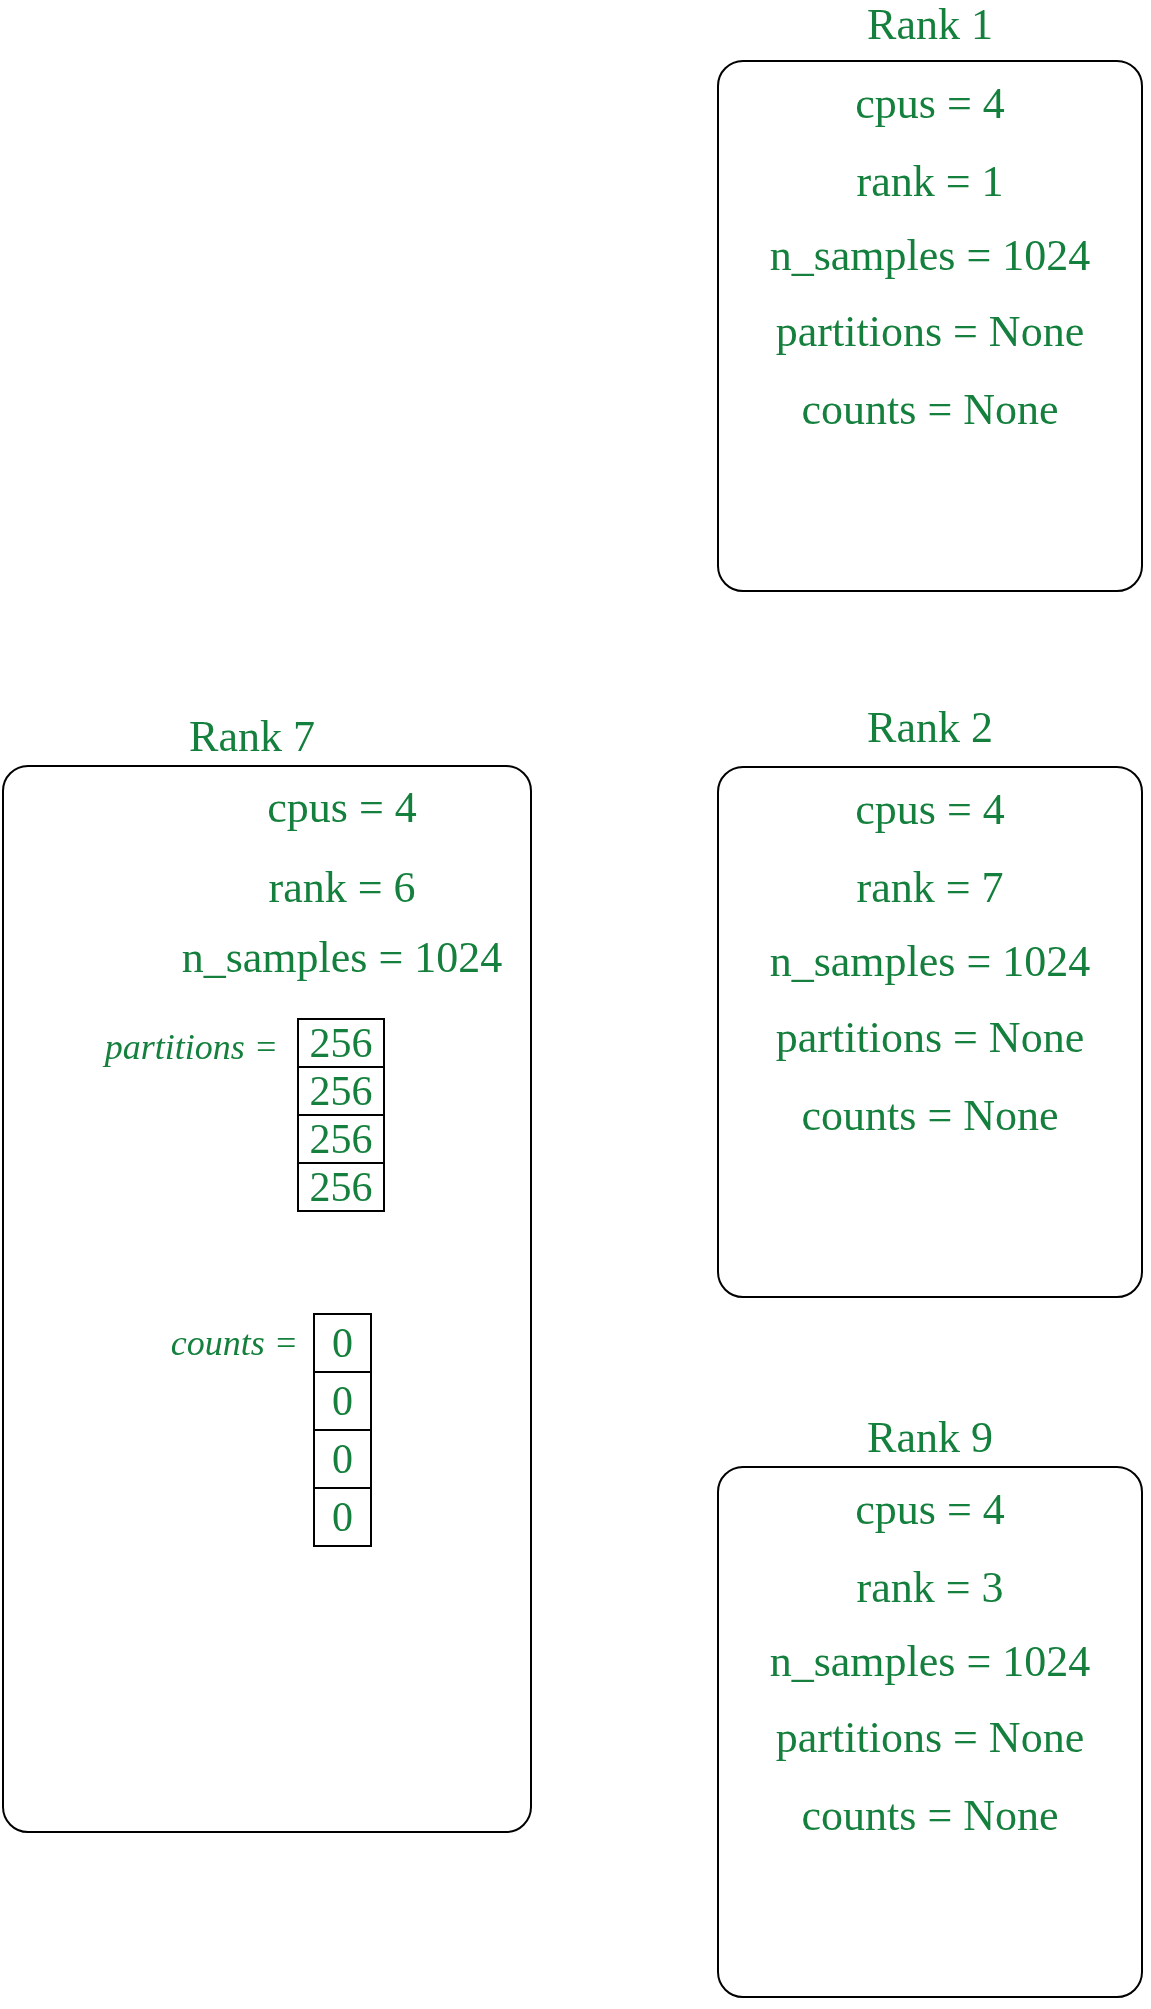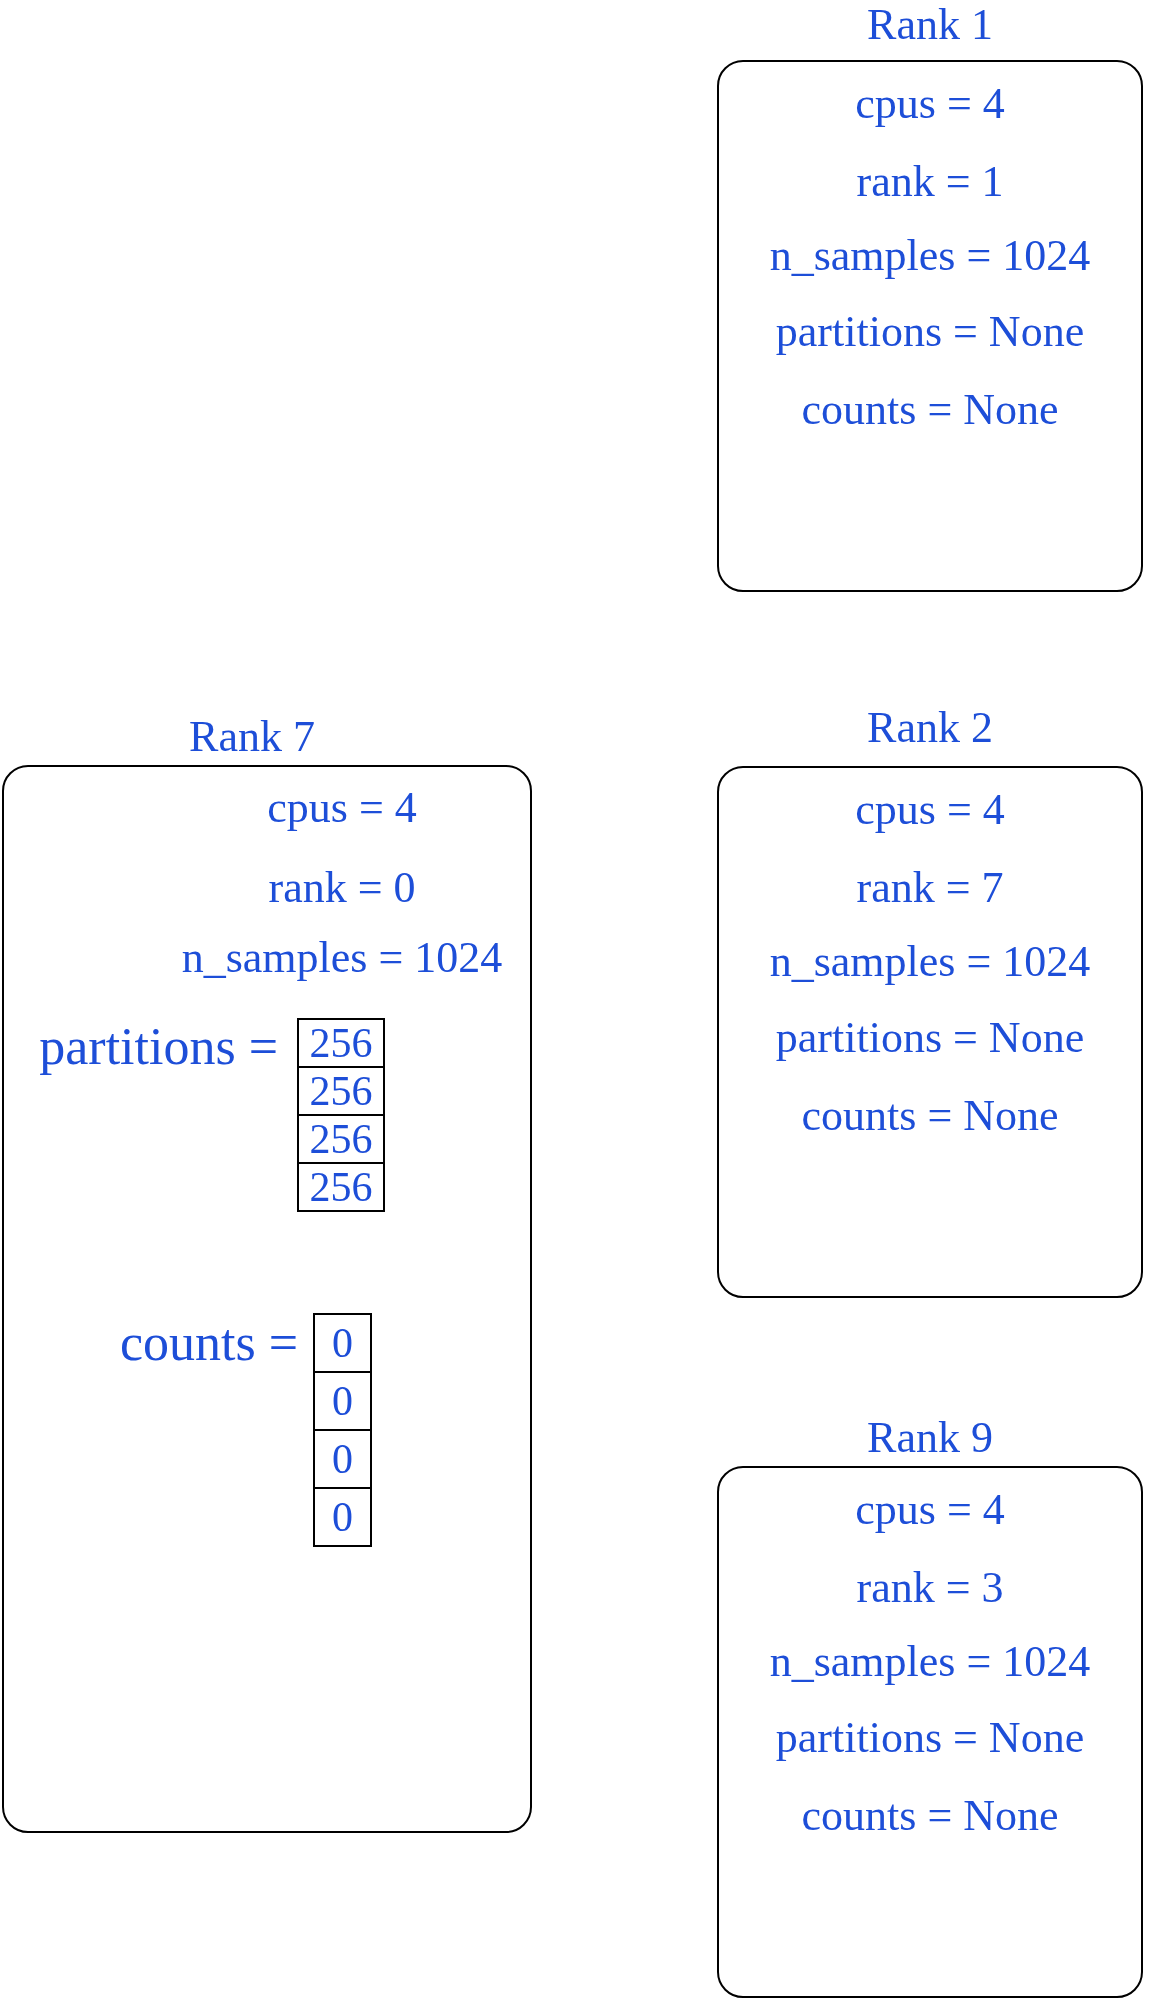--- a/index.html
+++ b/index.html
@@ -6,44 +6,45 @@
     margin: 0;
     padding: 0;
     background: #ffffff;
   }
   .canvas {
     position: relative;
     width: 1151px;
     height: 2009px;
     background: #ffffff;
     font-family: "Liberation Serif", "DejaVu Serif", serif;
-    color: #1d4ed8;
+    color: #15803d;
     overflow: hidden;
   }
   .panel {
     position: absolute;
     box-sizing: border-box;
     border: 2.5px solid #000000;
     border-radius: 26px;
     background: #ffffff;
   }
   .title, .line {
     position: absolute;
     transform: translateX(-50%);
     white-space: nowrap;
     font-size: 44px;
     line-height: 44px;
     text-align: center;
   }
   .rlabel {
     position: absolute;
     white-space: nowrap;
-    font-size: 52px;
+    font-size: 36px;
     line-height: 44px;
     text-align: center;
+    font-style: italic;
   }
   .cellcol {
     position: absolute;
   }
   .cell {
     box-sizing: border-box;
     border: 2px solid #000000;
     display: flex;
     align-items: center;
     justify-content: center;
@@ -64,21 +65,21 @@
   <div class="panel" style="left:717px; top:60px; width:426px; height:532px;"></div>
   <div class="line" style="left:930px; top:82px;">cpus = 4</div>
   <div class="line" style="left:930px; top:160px;">rank = 1</div>
   <div class="line" style="left:930px; top:234px;">n_samples = 1024</div>
   <div class="line" style="left:930px; top:310px;">partitions = None</div>
   <div class="line" style="left:930px; top:388px;">counts = None</div>
 
   <div class="title" style="left:252px; top:715px;">Rank 7</div>
   <div class="panel" style="left:2px; top:765px; width:530px; height:1068px;"></div>
   <div class="line" style="left:342px; top:786px;">cpus = 4</div>
-  <div class="line" style="left:342px; top:866px;">rank = 0</div>
+  <div class="line" style="left:342px; top:866px;">rank = 6</div>
   <div class="line" style="left:342px; top:936px;">n_samples = 1024</div>
 
   <div class="rlabel" style="right:873px; top:1025px;">partitions =</div>
   <div class="cellcol" style="left:297px; top:1018px;">
     <div class="cell cell-wide">256</div>
     <div class="cell cell-wide">256</div>
     <div class="cell cell-wide">256</div>
     <div class="cell cell-wide">256</div>
   </div>
 

